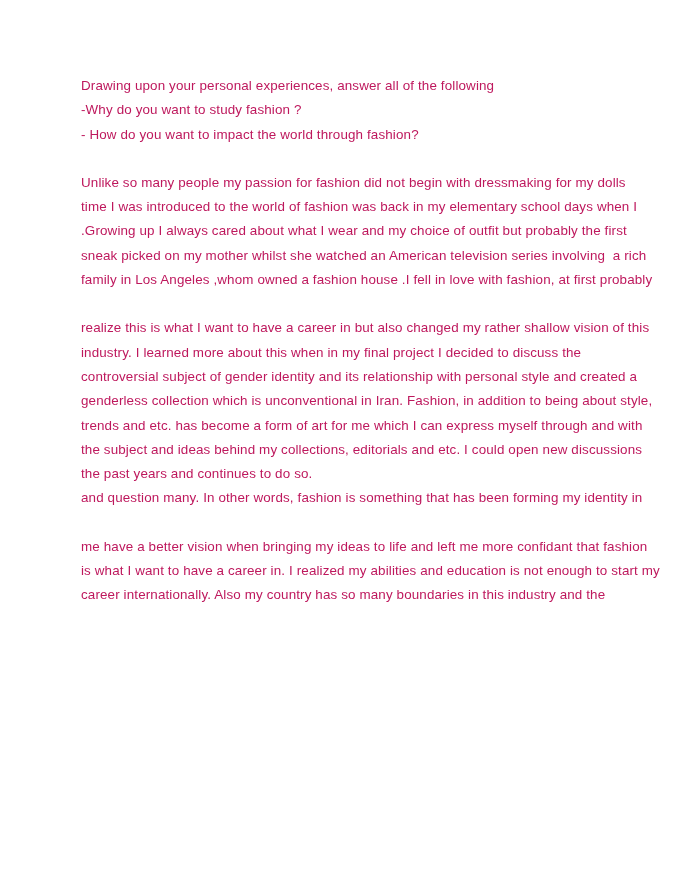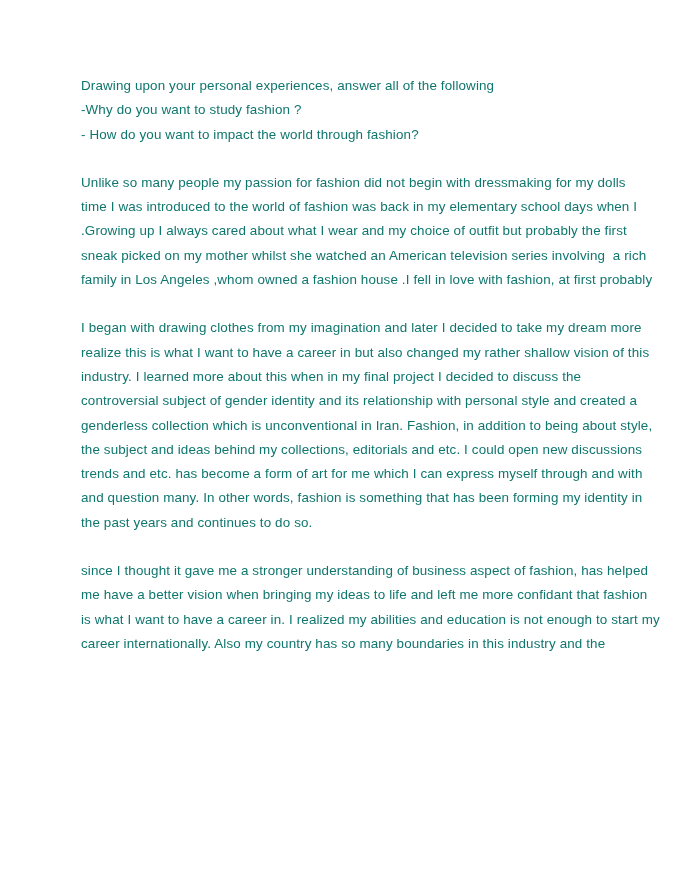--- a/index.html
+++ b/index.html
@@ -28,21 +28,21 @@
   .block {
     margin: 0;
     padding: 0;
   }
   .para-gap {
     height: 24px;
   }
   .line {
     font-size: 13.4px;
     line-height: 24.3px;
-    color: #0f766e;
+    color: #be185d;
     letter-spacing: 0.01em;
     white-space: pre;
     font-weight: 400;
     -webkit-font-smoothing: antialiased;
   }
 </style>
 </head>
 <body>
 
 <div id="page">
@@ -60,34 +60,32 @@
       <div class="line">Unlike so many people my passion for fashion did not begin with dressmaking for my dolls</div>
       <div class="line">time I was introduced to the world of fashion was back in my elementary school days when I</div>
       <div class="line">.Growing up I always cared about what I wear and my choice of outfit but probably the first</div>
       <div class="line">sneak picked on my mother whilst she watched an American television series involving  a rich</div>
       <div class="line">family in Los Angeles ,whom owned a fashion house .I fell in love with fashion, at first probably</div>
     </div>
 
     <div class="para-gap"></div>
 
     <div class="block">
-      <div class="line">I began with drawing clothes from my imagination and later I decided to take my dream more</div>
       <div class="line">realize this is what I want to have a career in but also changed my rather shallow vision of this</div>
       <div class="line">industry. I learned more about this when in my final project I decided to discuss the</div>
       <div class="line">controversial subject of gender identity and its relationship with personal style and created a</div>
       <div class="line">genderless collection which is unconventional in Iran. Fashion, in addition to being about style,</div>
+      <div class="line">trends and etc. has become a form of art for me which I can express myself through and with</div>
       <div class="line">the subject and ideas behind my collections, editorials and etc. I could open new discussions</div>
-      <div class="line">trends and etc. has become a form of art for me which I can express myself through and with</div>
+      <div class="line">the past years and continues to do so.</div>
       <div class="line">and question many. In other words, fashion is something that has been forming my identity in</div>
-      <div class="line">the past years and continues to do so.</div>
     </div>
 
     <div class="para-gap"></div>
 
     <div class="block">
-      <div class="line">since I thought it gave me a stronger understanding of business aspect of fashion, has helped</div>
       <div class="line">me have a better vision when bringing my ideas to life and left me more confidant that fashion</div>
       <div class="line">is what I want to have a career in. I realized my abilities and education is not enough to start my</div>
       <div class="line">career internationally. Also my country has so many boundaries in this industry and the</div>
     </div>
 
   </div>
 </div>
 
 </body></html>

